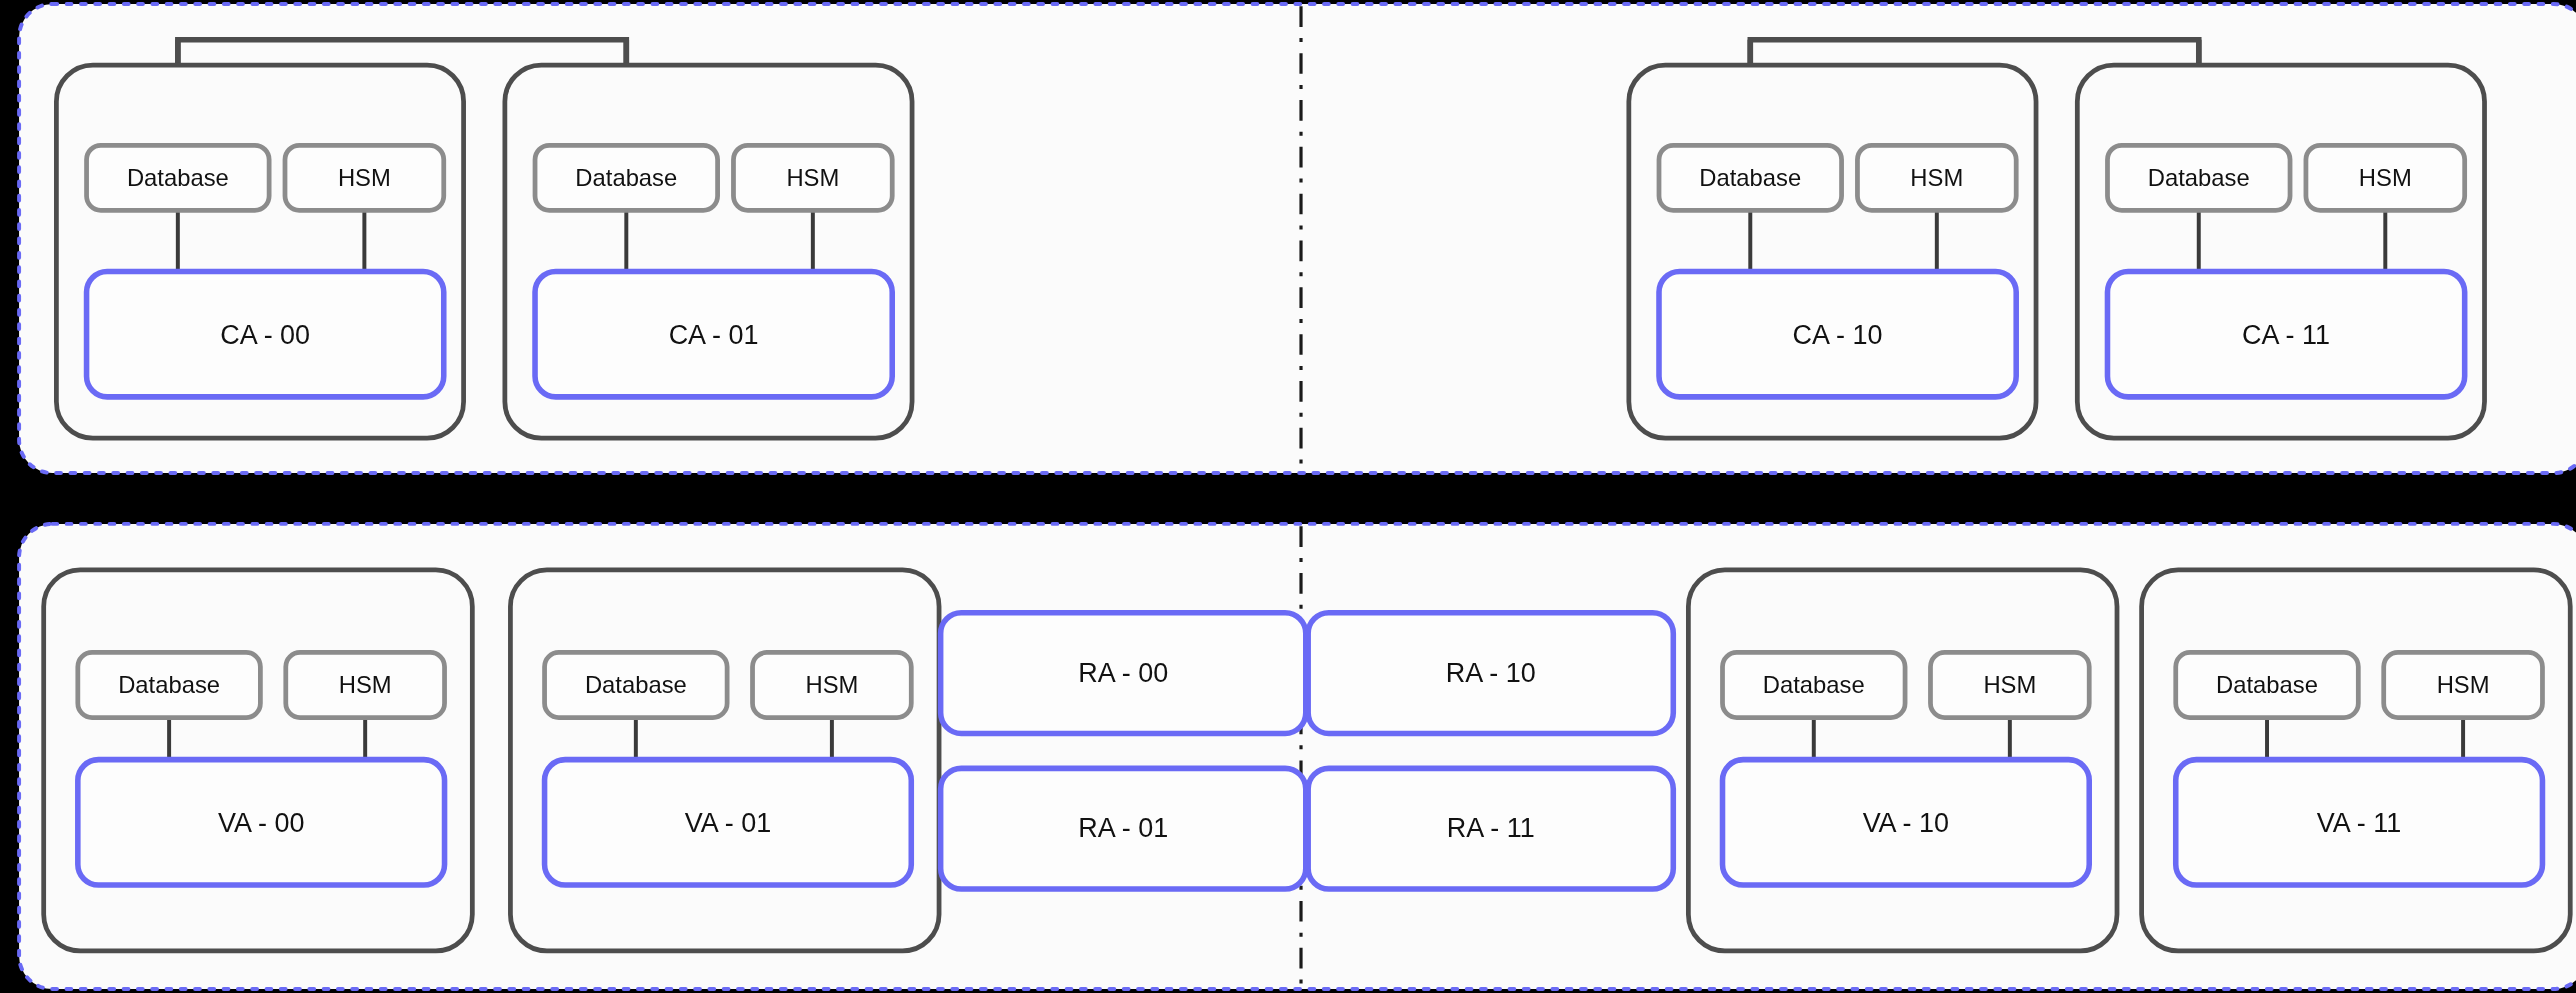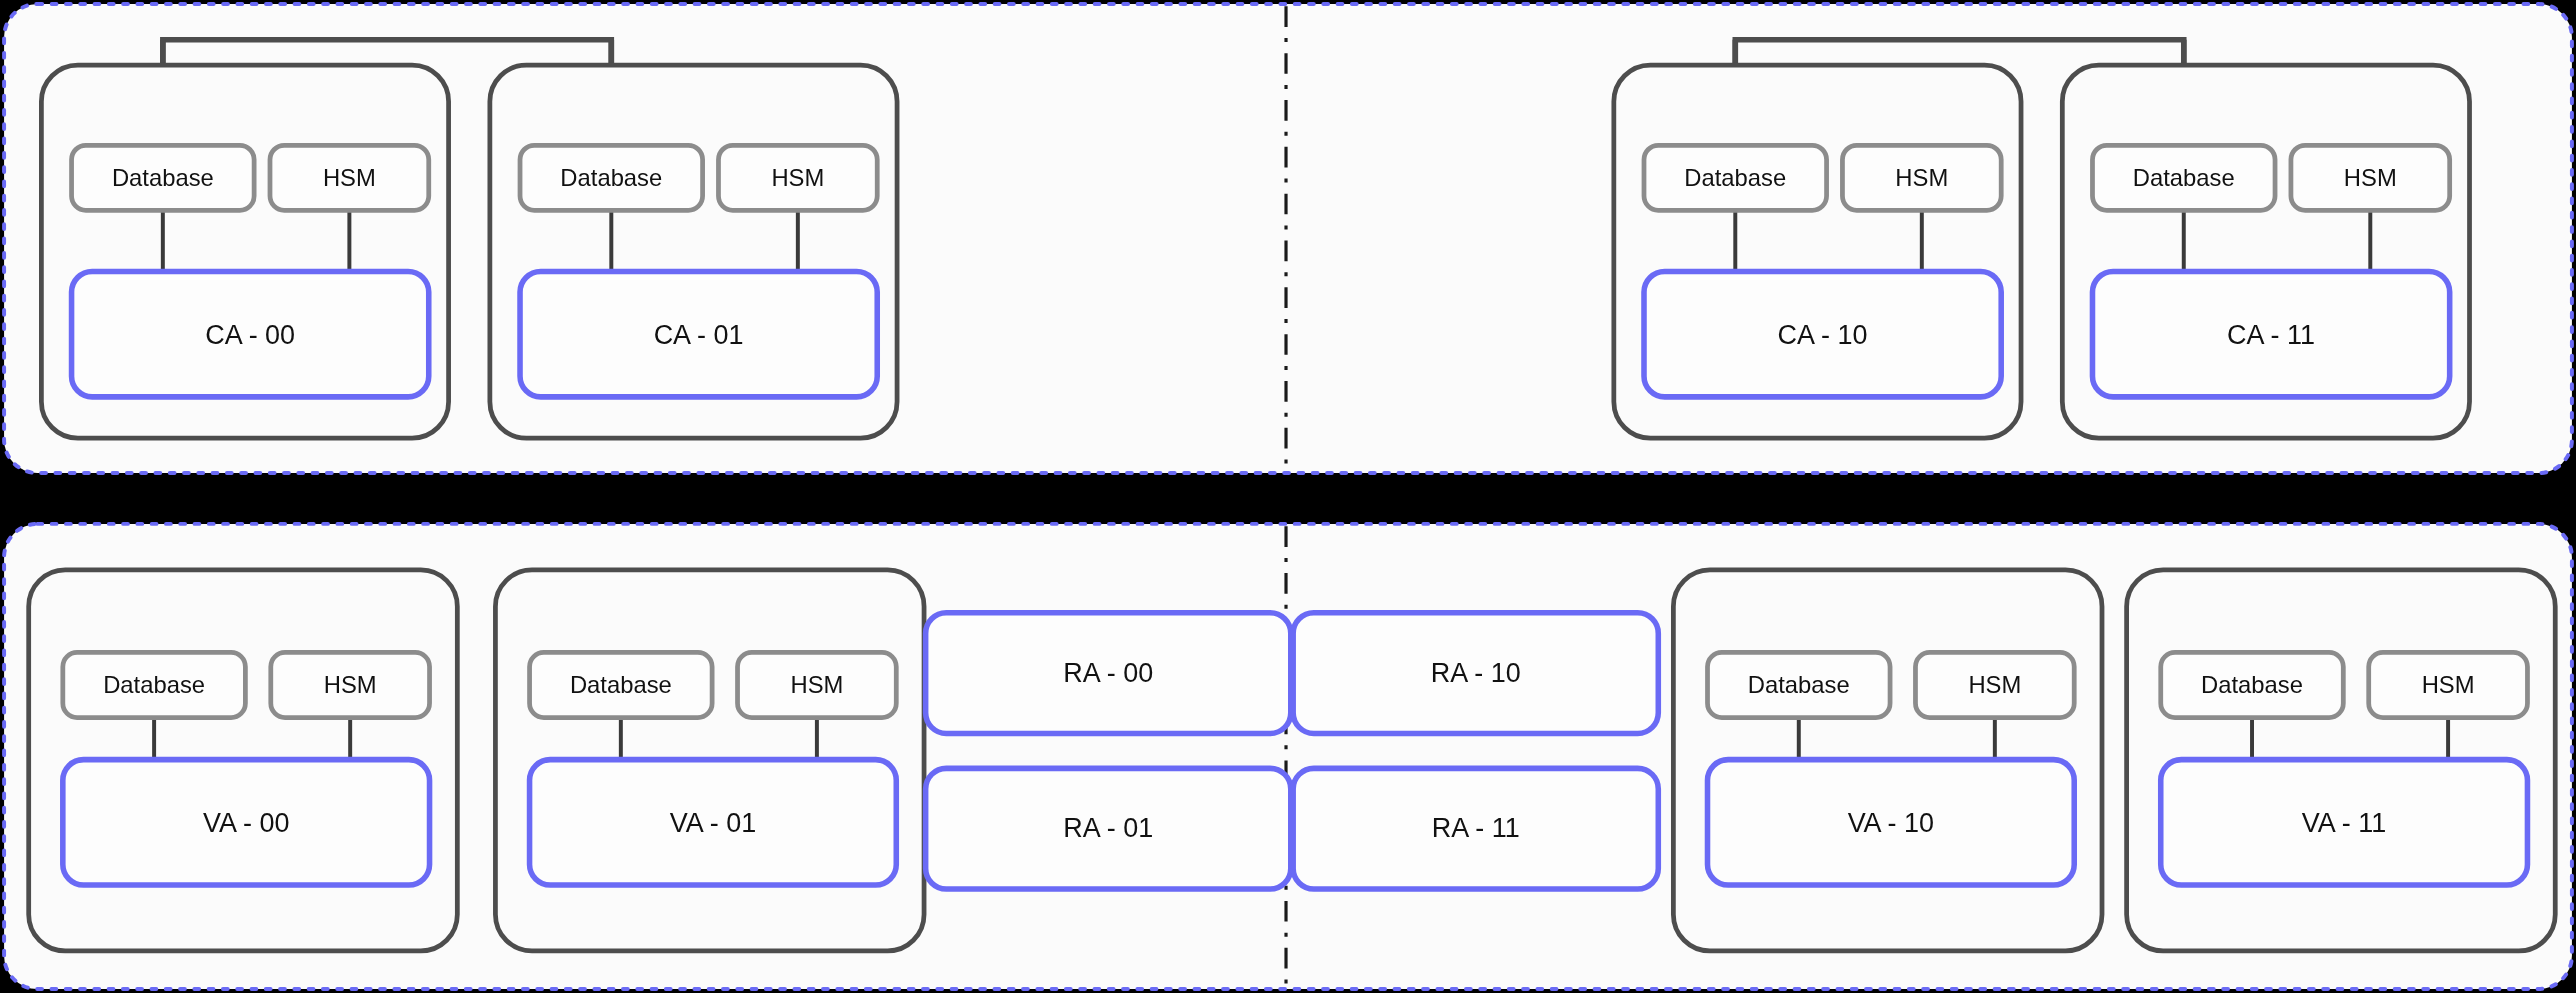--- a/index.html
+++ b/index.html
@@ -1,18 +1,18 @@
 <!DOCTYPE html>
 <html style="font-size:12.7px"><head>
 <meta charset="utf-8">
 <style>
   html,body{margin:0;padding:0;background:#000;}
   body{width:2576px;height:993px;overflow:hidden;
        font-family:"Liberation Sans", sans-serif;}
-  #stage{position:relative;width:2062px;height:993px;}
+  #stage{position:relative;width:2062px;height:993px;margin-left:15px;}
   svg{display:block;}
   .lbl{font-family:"Liberation Sans", sans-serif;fill:#111111;text-anchor:middle;dominant-baseline:middle;}
   .lbl-sm{font-size:30px;}
   .lbl-lg{font-size:34px;}
 </style>
 </head>
 <body>
 
 <div id="stage">
 <svg width="2576" height="993" viewBox="0 0 3245 1251" xmlns="http://www.w3.org/2000/svg">

